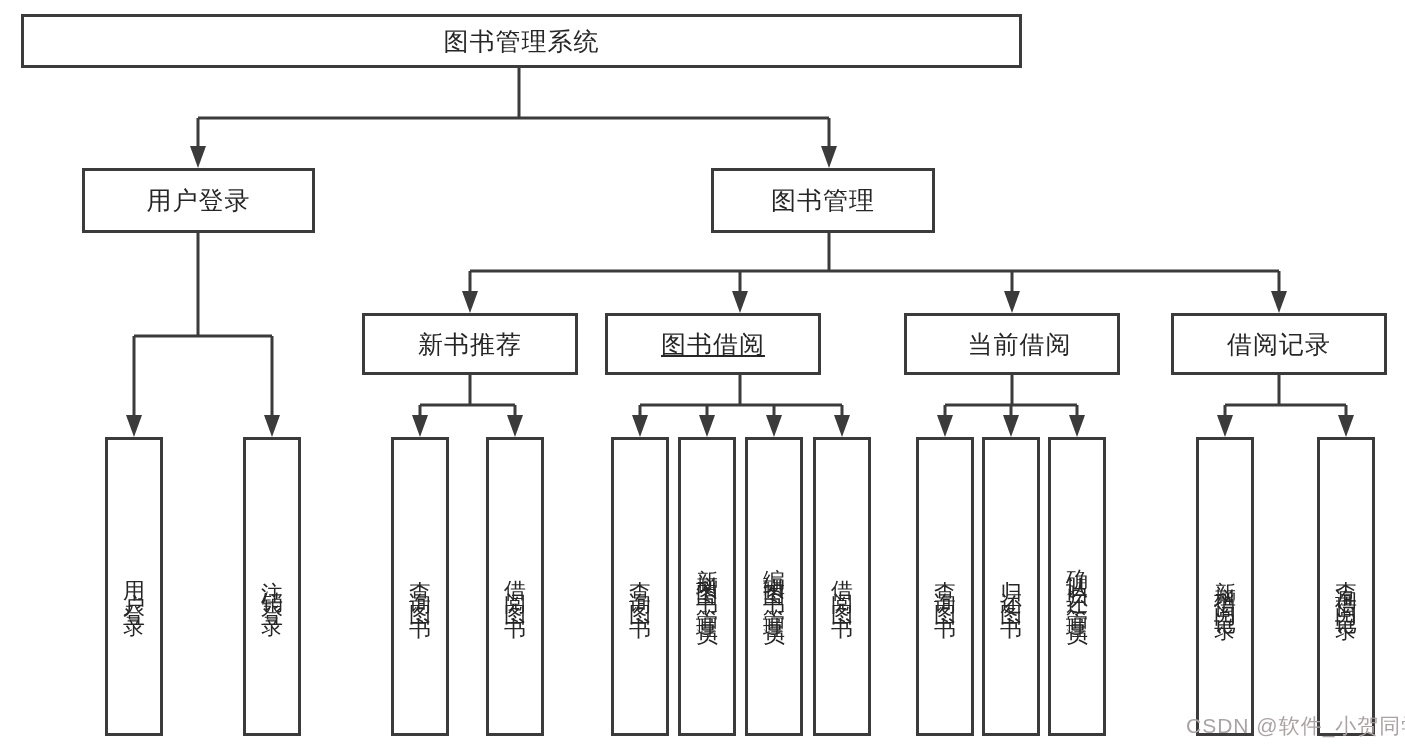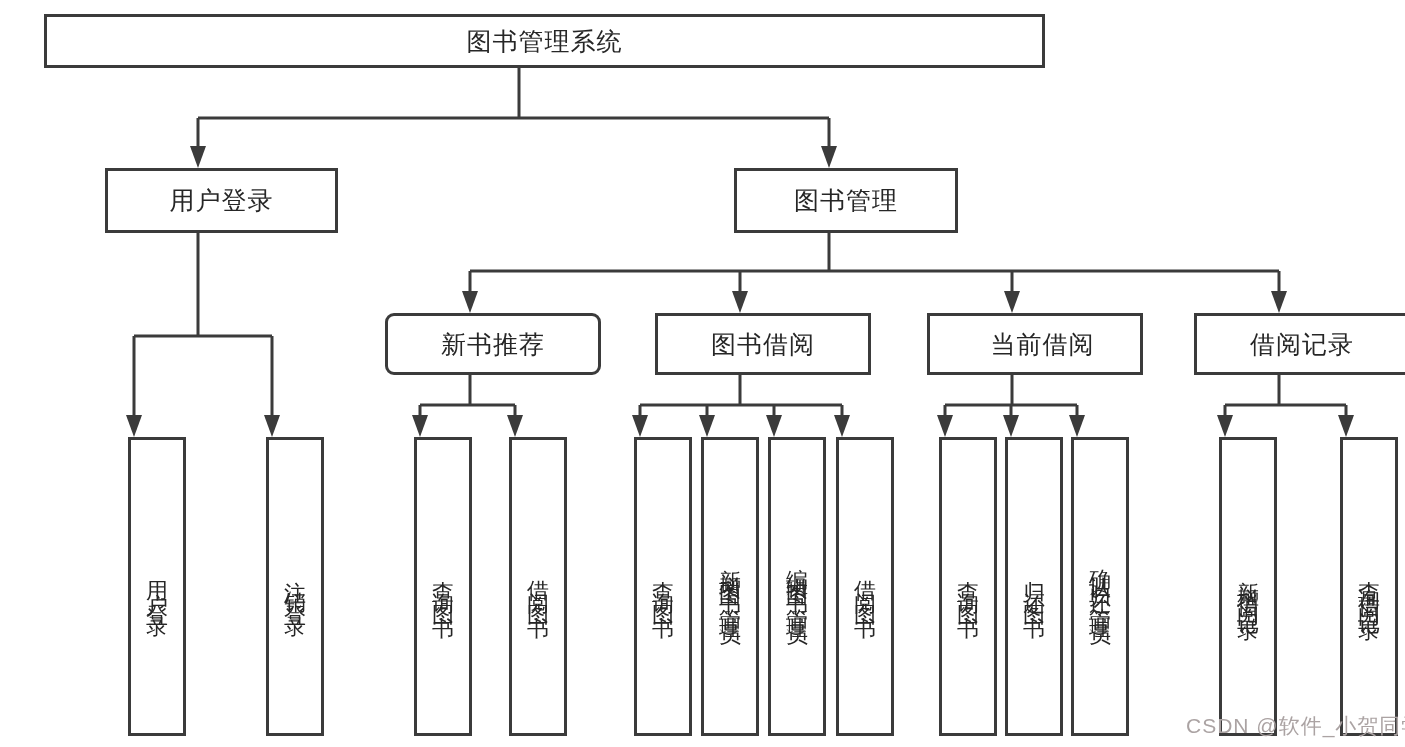--- a/index.html
+++ b/index.html
@@ -8,21 +8,20 @@
     background:var(--bg,#ffffff);
     font-family:"Liberation Sans","DejaVu Sans",sans-serif;
     color:var(--txt,#262626);
   }
   .connectors { position:absolute; left:0; top:0; width:1405px; height:747px; }
   .box {
     position:absolute; box-sizing:border-box; background:#ffffff;
     border:3px solid var(--line,#3b3b3b);
     display:flex; align-items:center; justify-content:center;
     z-index:2;
-    margin-left:23px;
   }
   .hlabel { font-size:25px; letter-spacing:1px; white-space:nowrap; }
   .root  { left:21px;  top:14px;  width:1001px; height:54px; }
   .lv1   { top:168px; height:65px; }
   .lv2   { top:313px; height:62px; }
   .vbox  { top:437px; width:58px; height:299px; }
   .vtext {
     writing-mode:vertical-rl; text-orientation:mixed;
     font-size:22px; letter-spacing:12px; line-height:1;
   }
@@ -72,24 +71,24 @@
     <span class="hlabel">图书管理系统</span>
   </div>
 
   <div class="box lv1" style="left:82px;width:233px;">
     <span class="hlabel">用户登录</span>
   </div>
   <div class="box lv1" style="left:711px;width:224px;">
     <span class="hlabel">图书管理</span>
   </div>
 
-  <div class="box lv2" style="left:362px;width:216px;border-radius:9px;">
+  <div class="box lv2" style="left:362px;width:216px;">
     <span class="hlabel">新书推荐</span>
   </div>
-  <div class="box lv2" style="left:632px;width:216px;">
+  <div class="box lv2" style="left:605px;width:216px;text-decoration:underline;">
     <span class="hlabel">图书借阅</span>
   </div>
   <div class="box lv2" style="left:904px;width:216px;padding-left:15px;">
     <span class="hlabel">当前借阅</span>
   </div>
   <div class="box lv2" style="left:1171px;width:216px;">
     <span class="hlabel">借阅记录</span>
   </div>
 
   <div class="box vbox" style="left:105px;">

